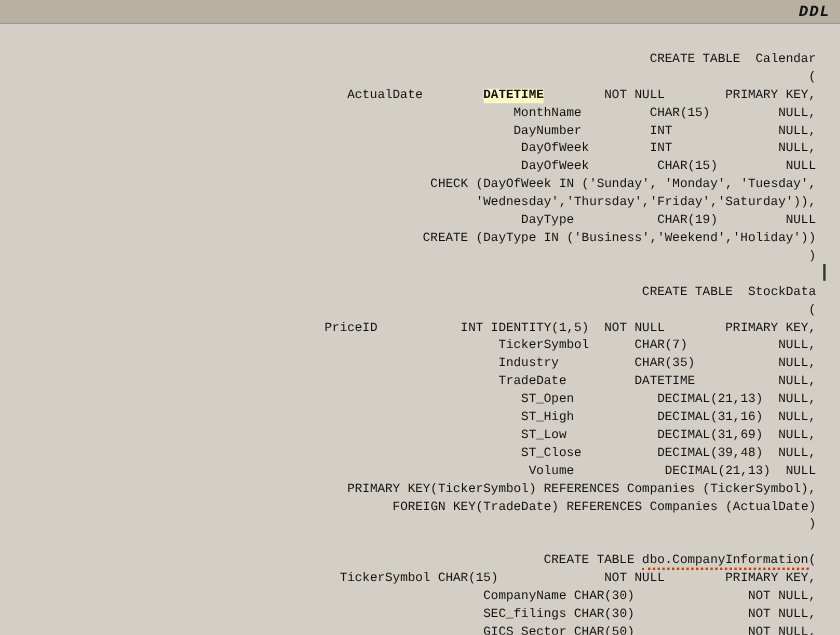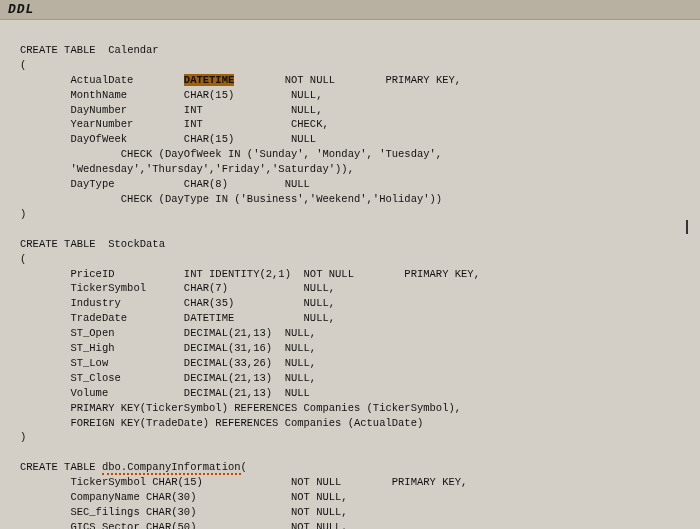--- a/index.html
+++ b/index.html
@@ -19,20 +19,21 @@
       position: relative;
     }
 
     .screen {
       width: 700px;
       height: 529px;
       background-color: #d4cfc6;
       padding: 0;
       position: relative;
       overflow: hidden;
+      text-align: right;
     }
 
     .title-bar {
       background-color: #b8b0a0;
       padding: 2px 8px;
       font-size: 13px;
       font-weight: bold;
       color: #111;
       letter-spacing: 1px;
       border-bottom: 1px solid #999;
@@ -71,41 +72,41 @@
 
 <div class="screen">
   <div class="title-bar">
     <span>DDL</span>
   </div>
 
   <div class="content">
     <div class="code-block">
 <span><span class="keyword">CREATE TABLE</span>  Calendar</span>
 <span>(</span>
-<span>        ActualDate        <span style="background-color:#a16207; font-weight:bold;">DATETIME</span>        NOT NULL        PRIMARY KEY,</span>
+<span>        ActualDate        <span style="background-color:#fef9c3; font-weight:bold;">DATETIME</span>        NOT NULL        PRIMARY KEY,</span>
 <span>        MonthName         CHAR(15)         NULL,</span>
 <span>        DayNumber         INT              NULL,</span>
-<span>        YearNumber        INT              CHECK,</span>
+<span>        DayOfWeek        INT              NULL,</span>
 <span>        DayOfWeek         CHAR(15)         NULL</span>
 <span>                CHECK (DayOfWeek IN ('Sunday', 'Monday', 'Tuesday',</span>
 <span>        'Wednesday','Thursday','Friday','Saturday')),</span>
-<span>        DayType           CHAR(8)         NULL</span>
-<span>                CHECK (DayType IN ('Business','Weekend','Holiday'))</span>
+<span>        DayType           CHAR(19)         NULL</span>
+<span>                CREATE (DayType IN ('Business','Weekend','Holiday'))</span>
 <span>)</span>
 
 <span><span class="keyword">CREATE TABLE</span>  StockData</span>
 <span>(</span>
-<span>        PriceID           INT IDENTITY(2,1)  NOT NULL        PRIMARY KEY,</span>
+<span>        PriceID           INT IDENTITY(1,5)  NOT NULL        PRIMARY KEY,</span>
 <span>        TickerSymbol      CHAR(7)            NULL,</span>
 <span>        Industry          CHAR(35)           NULL,</span>
 <span>        TradeDate         DATETIME           NULL,</span>
 <span>        ST_Open           DECIMAL(21,13)  NULL,</span>
 <span>        ST_High           DECIMAL(31,16)  NULL,</span>
-<span>        ST_Low            DECIMAL(33,26)  NULL,</span>
-<span>        ST_Close          DECIMAL(21,13)  NULL,</span>
+<span>        ST_Low            DECIMAL(31,69)  NULL,</span>
+<span>        ST_Close          DECIMAL(39,48)  NULL,</span>
 <span>        Volume            DECIMAL(21,13)  NULL</span>
 <span>        PRIMARY KEY(TickerSymbol) REFERENCES Companies (TickerSymbol),</span>
 <span>        FOREIGN KEY(TradeDate) REFERENCES Companies (ActualDate)</span>
 <span>)</span>
 
 <span><span class="keyword">CREATE TABLE</span> <span style="border-bottom: 2px dotted #cc4400;">dbo.CompanyInformation</span>(</span>
 <span>        TickerSymbol CHAR(15)              NOT NULL        PRIMARY KEY,</span>
 <span>        CompanyName CHAR(30)               NOT NULL,</span>
 <span>        SEC_filings CHAR(30)               NOT NULL,</span>
 <span>        GICS_Sector CHAR(50)               NOT NULL,</span>

